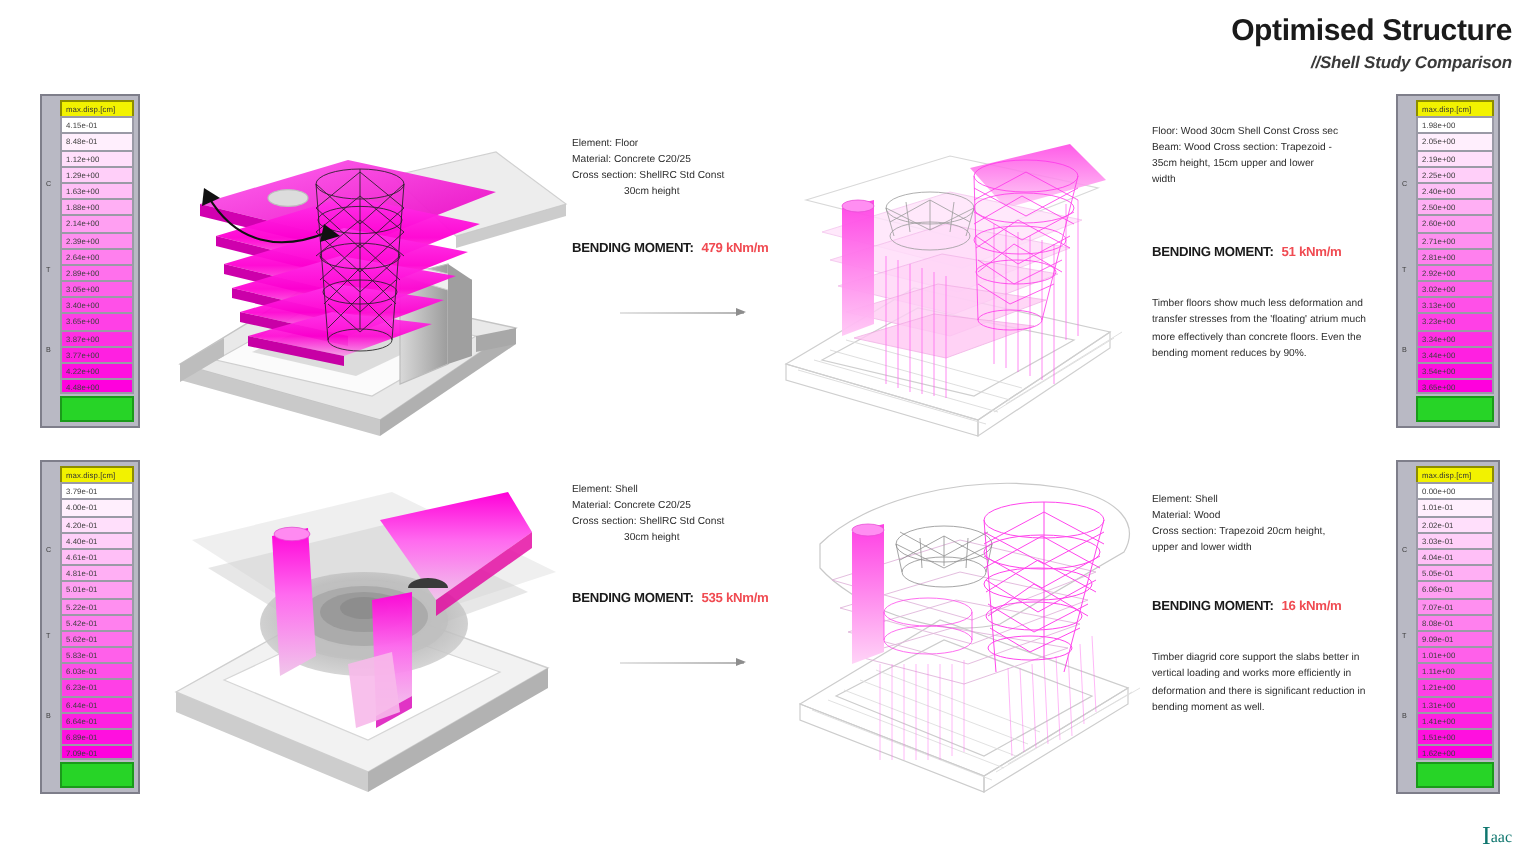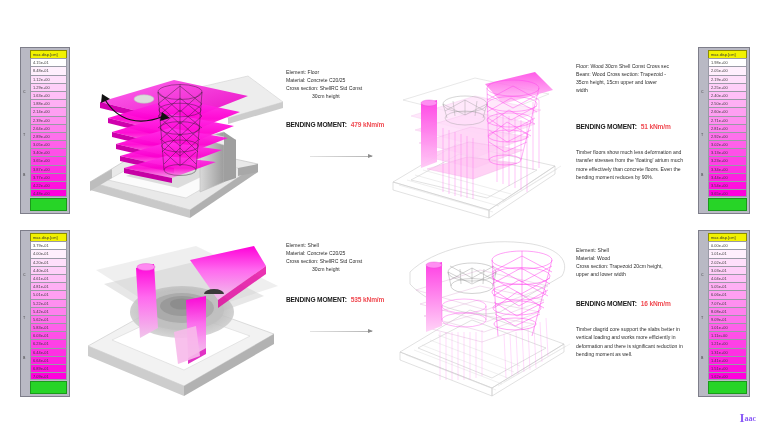--- a/index.html
+++ b/index.html
@@ -87,29 +87,33 @@
   }
 
   
   .render{position:absolute;}
   .render svg{display:block;}
 
   
   .logo{
     position:absolute;right:12px;bottom:6px;
     font-family:"Liberation Serif", serif;
-    font-weight:bold;font-size:13px;color:#8b5cf6;letter-spacing:0px;
+    font-weight:normal;font-size:13px;color:#0f766e;letter-spacing:0px;
   }
   .logo sup{font-size:8px;vertical-align:baseline;position:relative;top:-1px;}
 </style>
 </head>
 <body>
 
 <div class="board">
 
+  <div class="header">
+    <div class="title">Optimised Structure</div>
+    <div class="subtitle">//Shell Study Comparison</div>
+  </div>
 
   <div class="legend" id="legend-tl" style="left:20px;top:47px;width:50px;">
     <div class="axis">
       <span style="top:22%">C</span>
       <span style="top:52%">T</span>
       <span style="top:80%">B</span>
     </div>
     <div class="swatches">
       <div class="row head">max.disp.[cm]</div>
     <div class="row" style="background: rgb(255, 255, 255);">4.15e-01</div>

